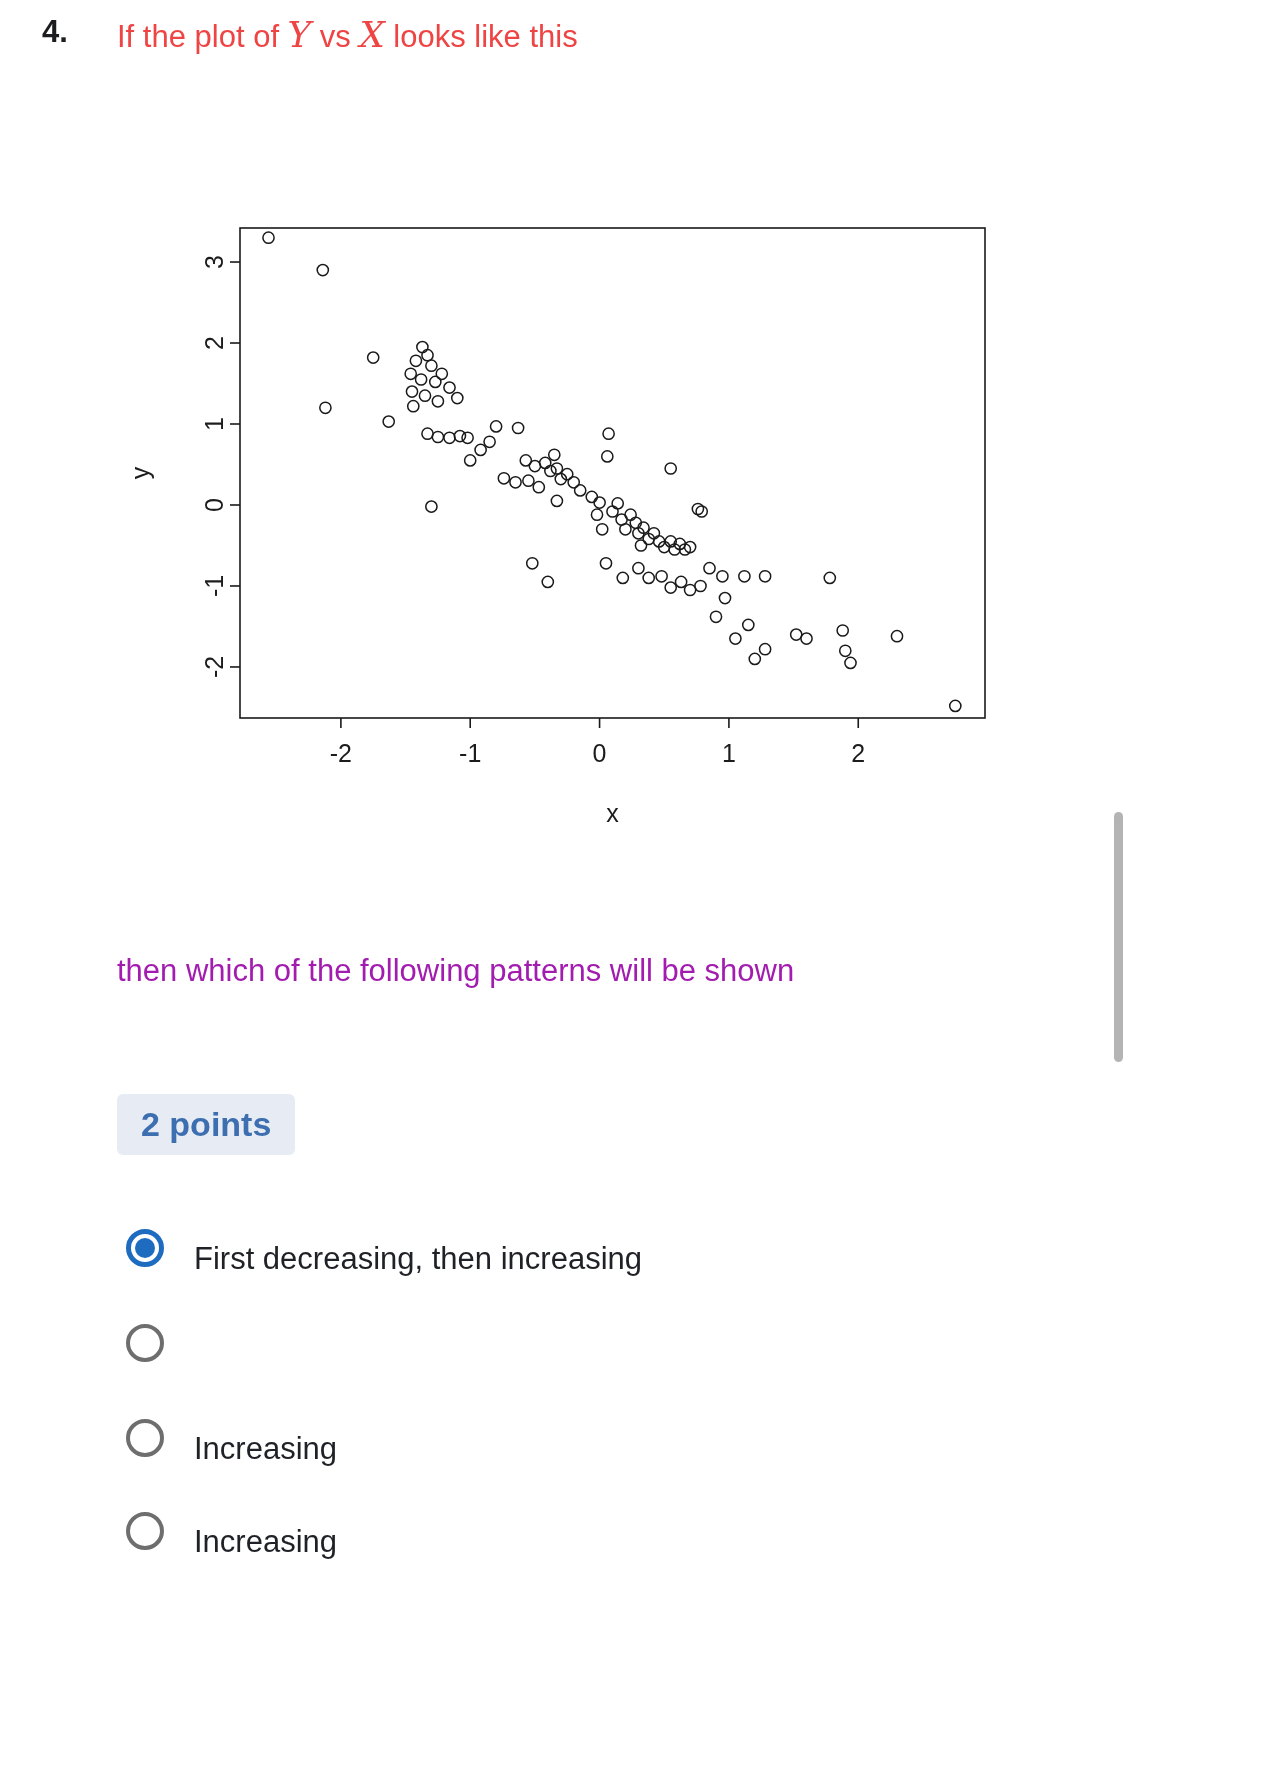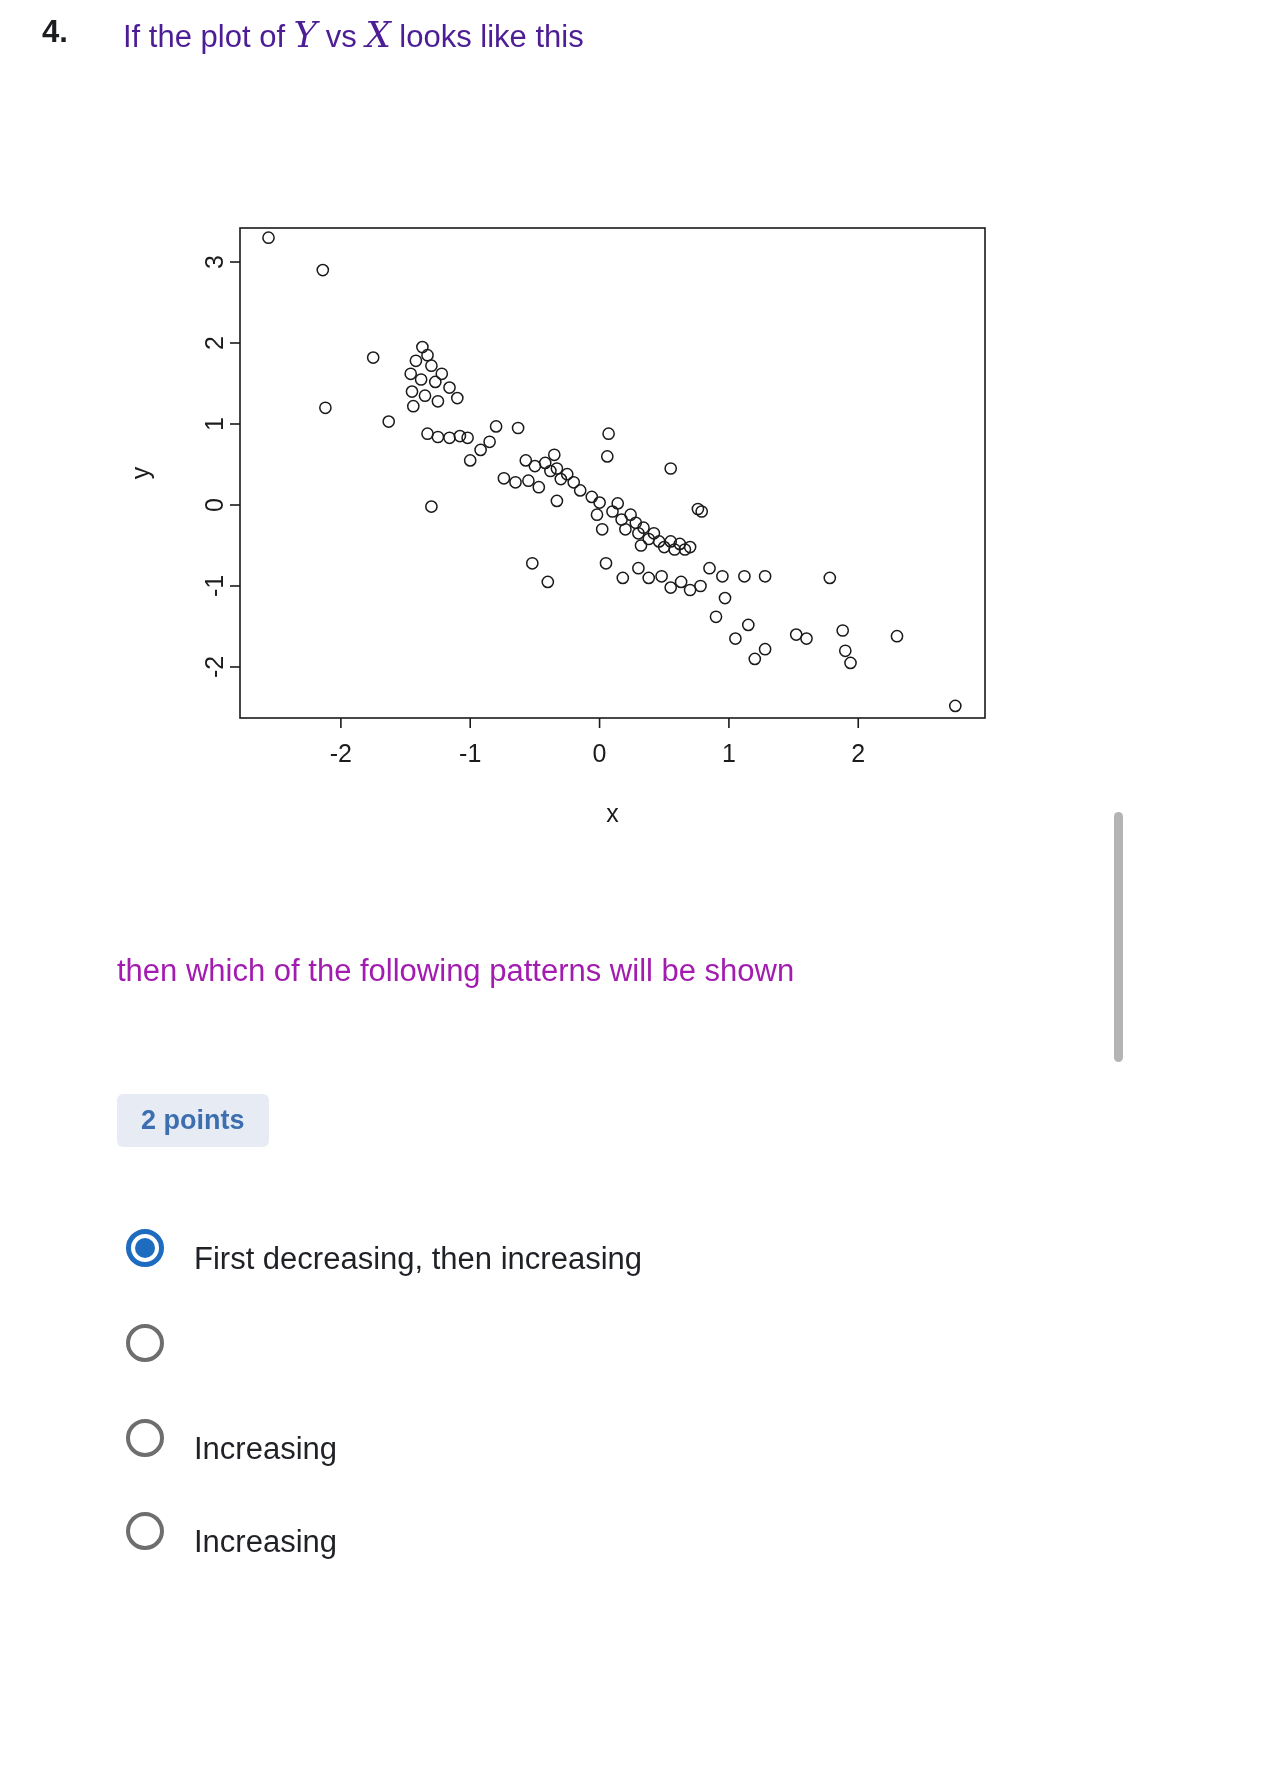--- a/index.html
+++ b/index.html
@@ -10,22 +10,22 @@
     color:#1f2126;
     position:relative;
     overflow:hidden;
   }
   .abs{position:absolute;}
   .q-number{
     left:42px;top:14px;
     font-size:31px;font-weight:700;color:#1b1d21;
   }
   .q-text{
-    left:123px;top:14px;
-    font-size:31px;font-weight:400;color:#4c1d95;
+    left:117px;top:14px;
+    font-size:31px;font-weight:400;color:#ef4444;
     white-space:nowrap;
   }
   .math{
     font-family:"DejaVu Serif","Liberation Serif",serif;
     font-style:italic;
     font-size:1.15em;
   }
   .math sup{
     font-size:0.62em;
     vertical-align:super;
@@ -34,21 +34,21 @@
   .chart-wrap{ left:100px; top:165px; width:920px; height:700px; }
   .q-cont{
     left:117px;top:942px;
     font-size:31px;line-height:57px;color:#a21caf;
     width:950px;
   }
   .points-badge{
     left:117px;top:1094px;
     background:#e7ecf4;
     color:#3c6eb0;
-    font-size:27px;font-weight:600;
+    font-size:34px;font-weight:600;
     padding:11px 24px;
     border-radius:6px;
   }
   .option{
     left:126px;
     display:flex;align-items:center;gap:30px;
     height:60px;
     cursor:pointer;
   }
   .option-label{

